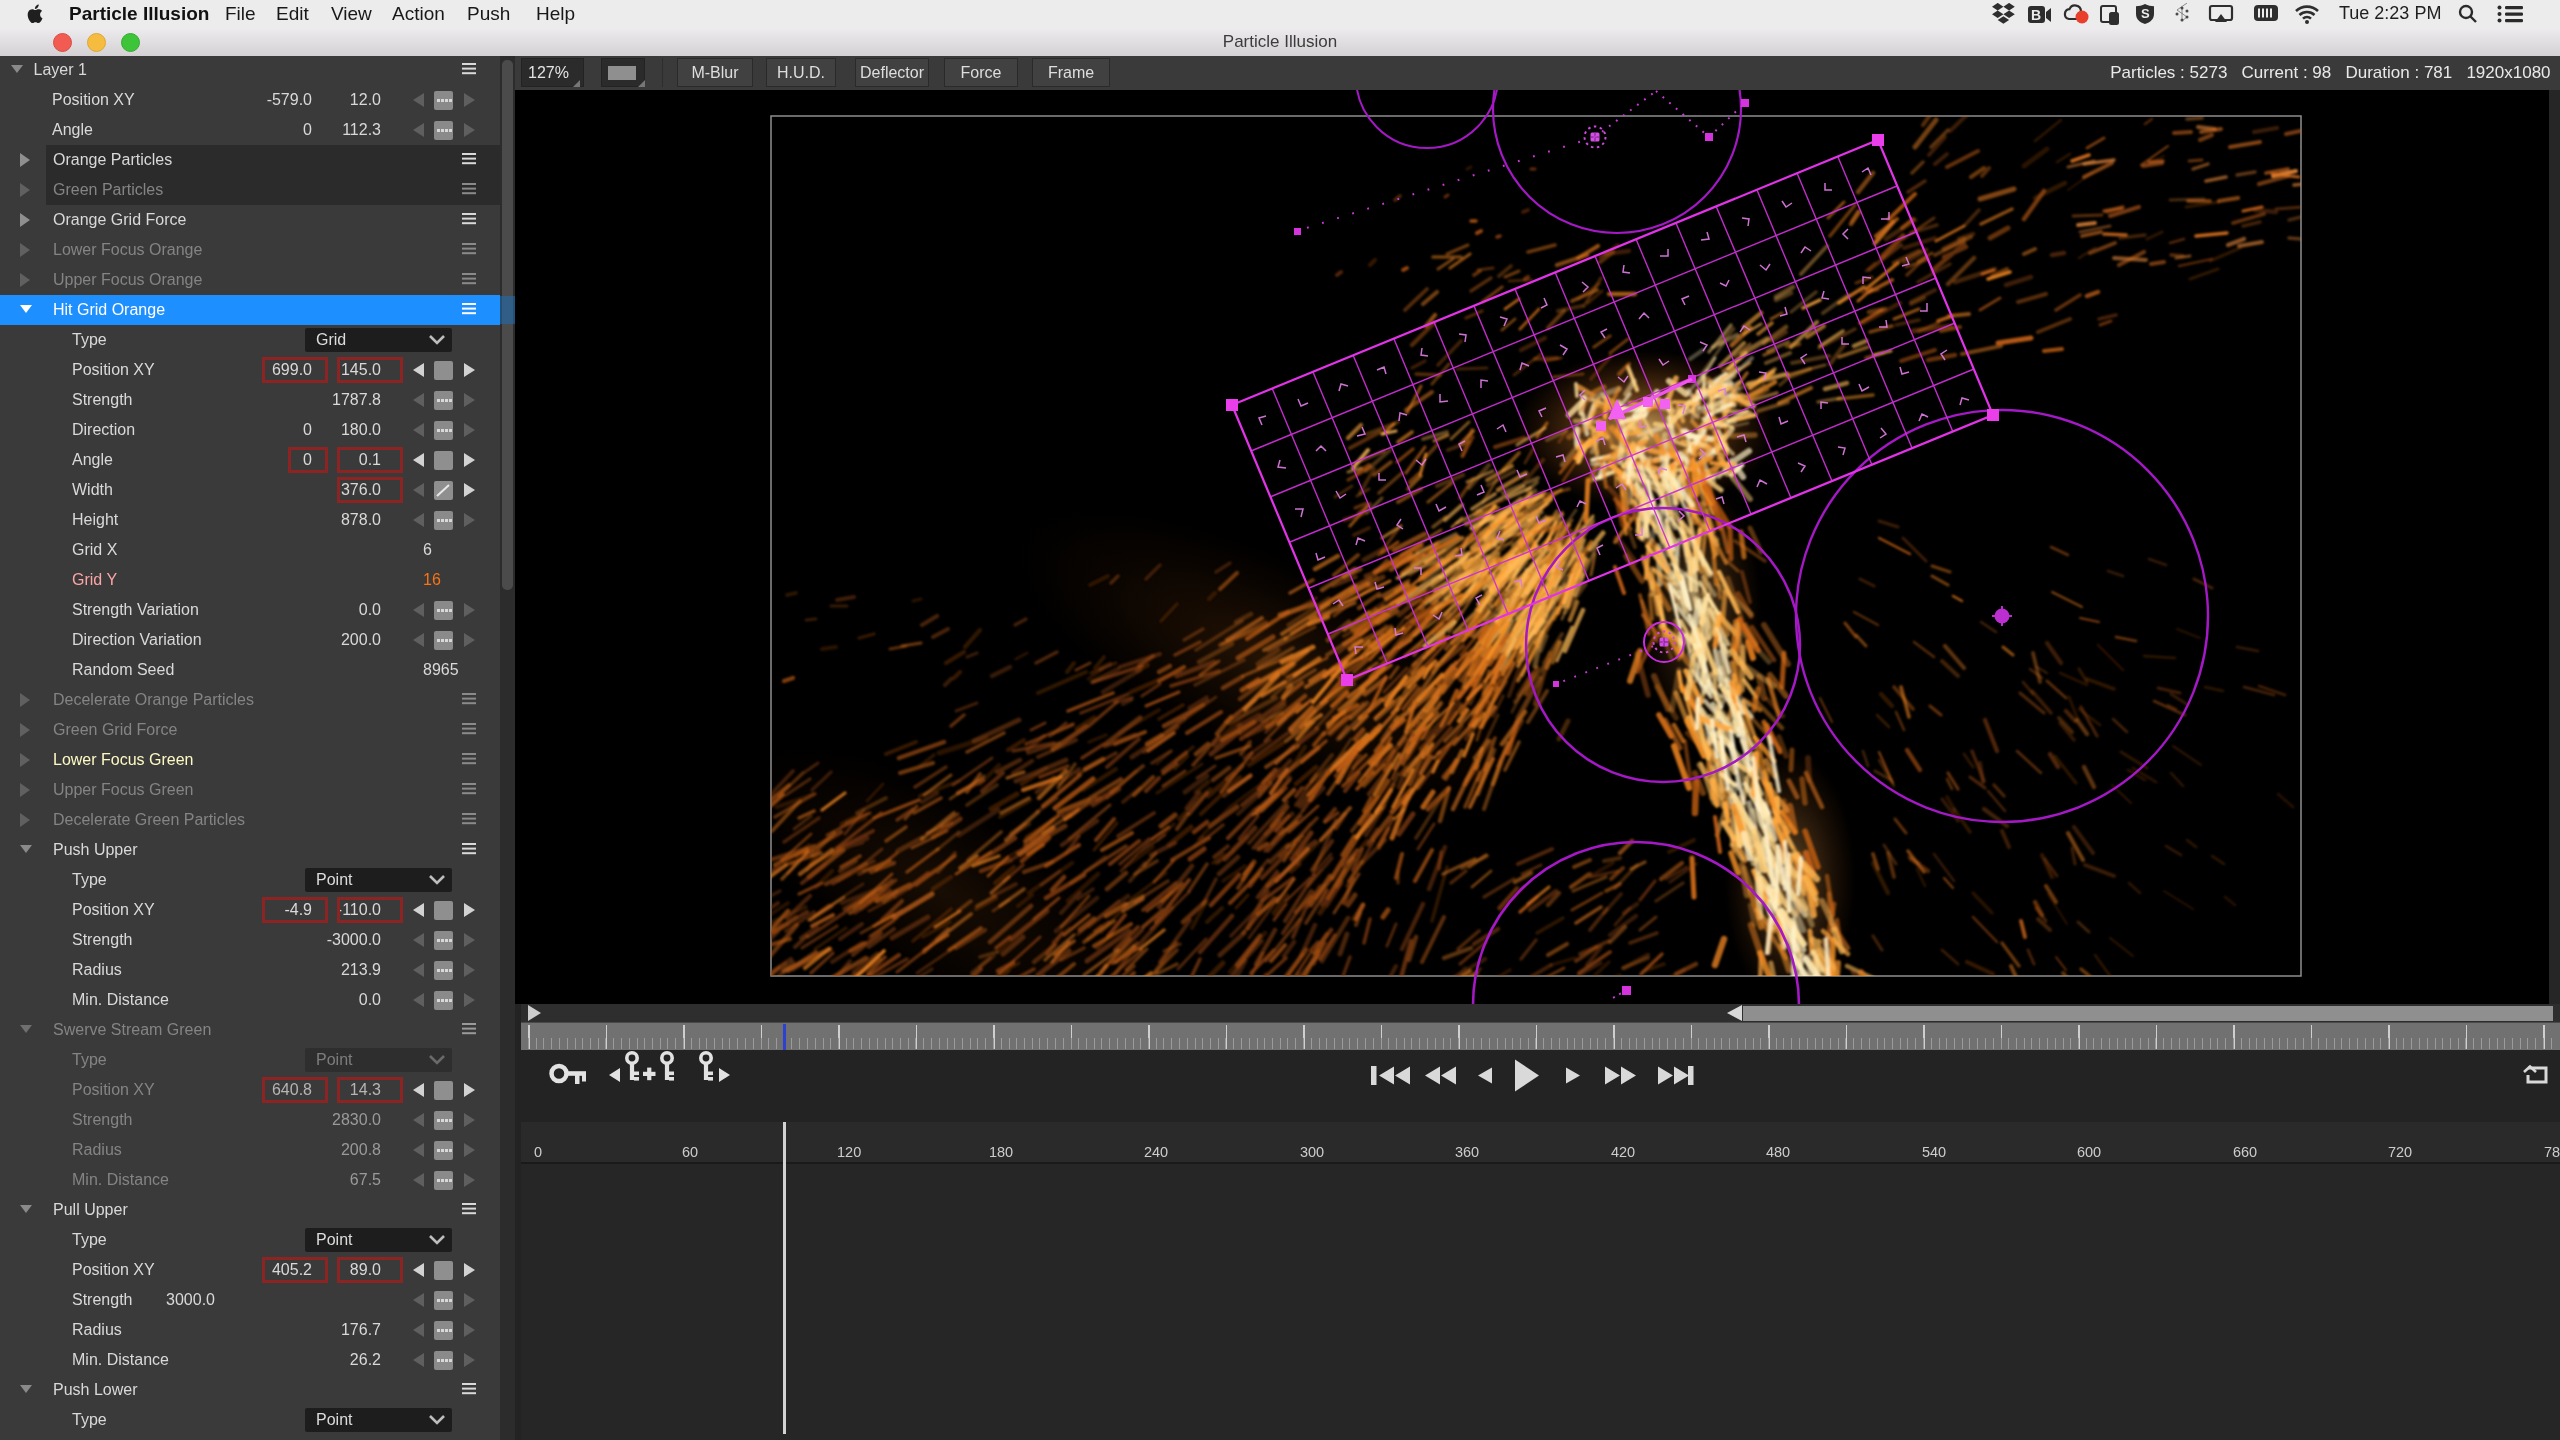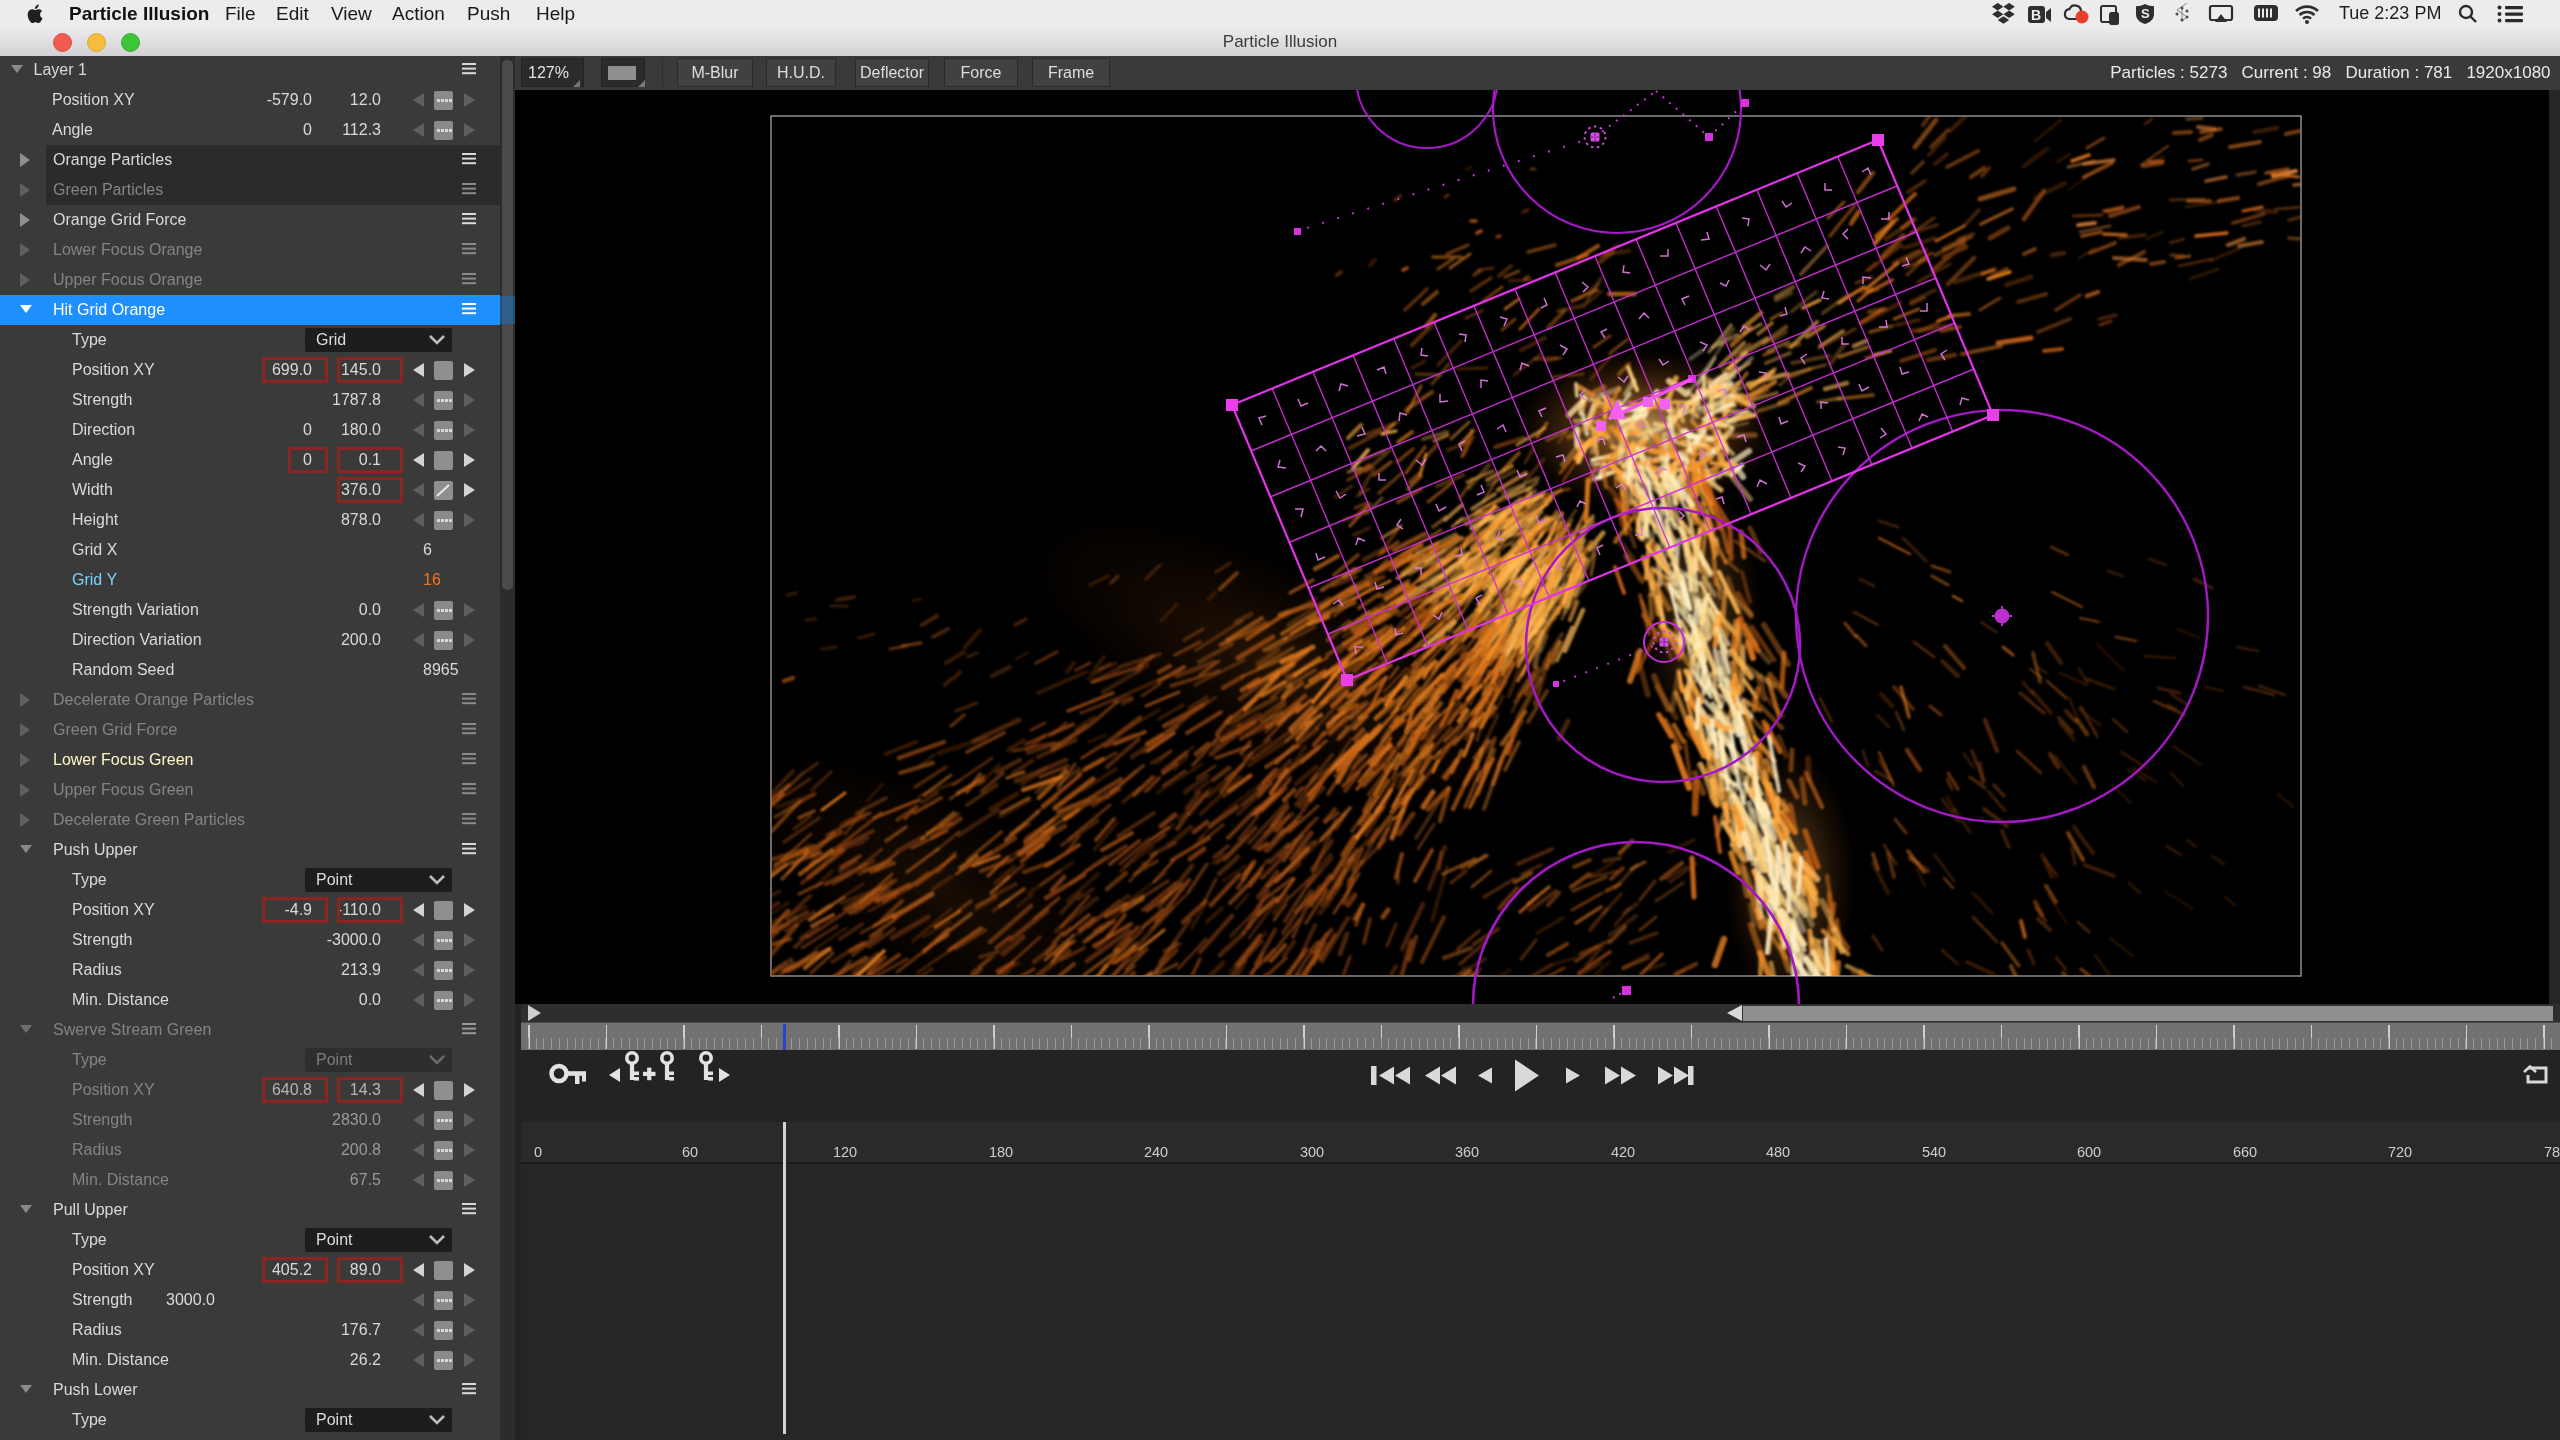--- a/index.html
+++ b/index.html
@@ -188,21 +188,21 @@
     </svg>
     <div style="position:absolute;left:464px;top:427px;width:0;height:0;border-top:7px solid transparent;border-bottom:7px solid transparent;border-left:11px solid #d2d2d2"></div>
     <div style="position:absolute;left:72px;top:449px;height:30px;line-height:30px;color:#d9d9d9;white-space:nowrap">Height</div>
     <div style="position:absolute;left:0;top:449px;width:381px;height:30px;line-height:30px;text-align:right;color:#d9d9d9">878.0</div>
     <div style="position:absolute;left:413px;top:457px;width:0;height:0;border-top:7px solid transparent;border-bottom:7px solid transparent;border-right:11px solid #5f5f5f"></div>
     <div style="position:absolute;left:434px;top:455px;width:19px;height:19px;background:#8a8a8a;border-radius:2px"></div>
     <div style="position:absolute;left:437px;top:463px;width:3px;height:3px;background:#d8d8d8;box-shadow:4px 0 0 #d8d8d8,8px 0 0 #d8d8d8,12px 0 0 #d8d8d8"></div>
     <div style="position:absolute;left:464px;top:457px;width:0;height:0;border-top:7px solid transparent;border-bottom:7px solid transparent;border-left:11px solid #5f5f5f"></div>
     <div style="position:absolute;left:72px;top:479px;height:30px;line-height:30px;color:#d9d9d9;white-space:nowrap">Grid X</div>
     <div style="position:absolute;left:423px;top:479px;height:30px;line-height:30px;color:#d9d9d9">6</div>
-    <div style="position:absolute;left:72px;top:509px;height:30px;line-height:30px;color:#7dd3fc;white-space:nowrap">Grid Y</div>
+    <div style="position:absolute;left:72px;top:509px;height:30px;line-height:30px;color:#fca5a5;white-space:nowrap">Grid Y</div>
     <div style="position:absolute;left:423px;top:509px;height:30px;line-height:30px;color:#f97316">16</div>
     <div style="position:absolute;left:72px;top:539px;height:30px;line-height:30px;color:#d9d9d9;white-space:nowrap">Strength Variation</div>
     <div style="position:absolute;left:0;top:539px;width:381px;height:30px;line-height:30px;text-align:right;color:#d9d9d9">0.0</div>
     <div style="position:absolute;left:413px;top:547px;width:0;height:0;border-top:7px solid transparent;border-bottom:7px solid transparent;border-right:11px solid #5f5f5f"></div>
     <div style="position:absolute;left:434px;top:545px;width:19px;height:19px;background:#8a8a8a;border-radius:2px"></div>
     <div style="position:absolute;left:437px;top:553px;width:3px;height:3px;background:#d8d8d8;box-shadow:4px 0 0 #d8d8d8,8px 0 0 #d8d8d8,12px 0 0 #d8d8d8"></div>
     <div style="position:absolute;left:464px;top:547px;width:0;height:0;border-top:7px solid transparent;border-bottom:7px solid transparent;border-left:11px solid #5f5f5f"></div>
     <div style="position:absolute;left:72px;top:569px;height:30px;line-height:30px;color:#d9d9d9;white-space:nowrap">Direction Variation</div>
     <div style="position:absolute;left:0;top:569px;width:381px;height:30px;line-height:30px;text-align:right;color:#d9d9d9">200.0</div>
     <div style="position:absolute;left:413px;top:577px;width:0;height:0;border-top:7px solid transparent;border-bottom:7px solid transparent;border-right:11px solid #5f5f5f"></div>
@@ -1833,21 +1833,21 @@
       <path d="M2013 18h18v14h-18v-7"></path>
       <path d="M2009 22l6-5.5 6 5.5" stroke-width="2.6"></path>
     </g>
   </svg>
 
 
   <div style="position:absolute;left:6px;top:118px;width:2039px;height:318px;background:#262626;overflow:hidden">
     <div style="position:absolute;left:0;top:0;width:2039px;height:40px;background:#2a2a2a;border-bottom:2px solid #1a1a1a"></div>
 <div style="position:absolute;left:13px;top:22px;font-size:14.5px;color:#cdcdcd">0</div>
       <div style="position:absolute;left:149px;top:22px;width:40px;text-align:center;font-size:14.5px;color:#cdcdcd">60</div>
-      <div style="position:absolute;left:304px;top:22px;width:40px;text-align:center;font-size:14.5px;color:#cdcdcd">120</div>
+      <div style="position:absolute;left:316px;top:22px;width:40px;text-align:left;font-size:14.5px;color:#cdcdcd">120</div>
       <div style="position:absolute;left:460px;top:22px;width:40px;text-align:center;font-size:14.5px;color:#cdcdcd">180</div>
       <div style="position:absolute;left:615px;top:22px;width:40px;text-align:center;font-size:14.5px;color:#cdcdcd">240</div>
       <div style="position:absolute;left:771px;top:22px;width:40px;text-align:center;font-size:14.5px;color:#cdcdcd">300</div>
       <div style="position:absolute;left:926px;top:22px;width:40px;text-align:center;font-size:14.5px;color:#cdcdcd">360</div>
       <div style="position:absolute;left:1082px;top:22px;width:40px;text-align:center;font-size:14.5px;color:#cdcdcd">420</div>
       <div style="position:absolute;left:1237px;top:22px;width:40px;text-align:center;font-size:14.5px;color:#cdcdcd">480</div>
       <div style="position:absolute;left:1393px;top:22px;width:40px;text-align:center;font-size:14.5px;color:#cdcdcd">540</div>
       <div style="position:absolute;left:1548px;top:22px;width:40px;text-align:center;font-size:14.5px;color:#cdcdcd">600</div>
       <div style="position:absolute;left:1704px;top:22px;width:40px;text-align:center;font-size:14.5px;color:#cdcdcd">660</div>
       <div style="position:absolute;left:1859px;top:22px;width:40px;text-align:center;font-size:14.5px;color:#cdcdcd">720</div>

